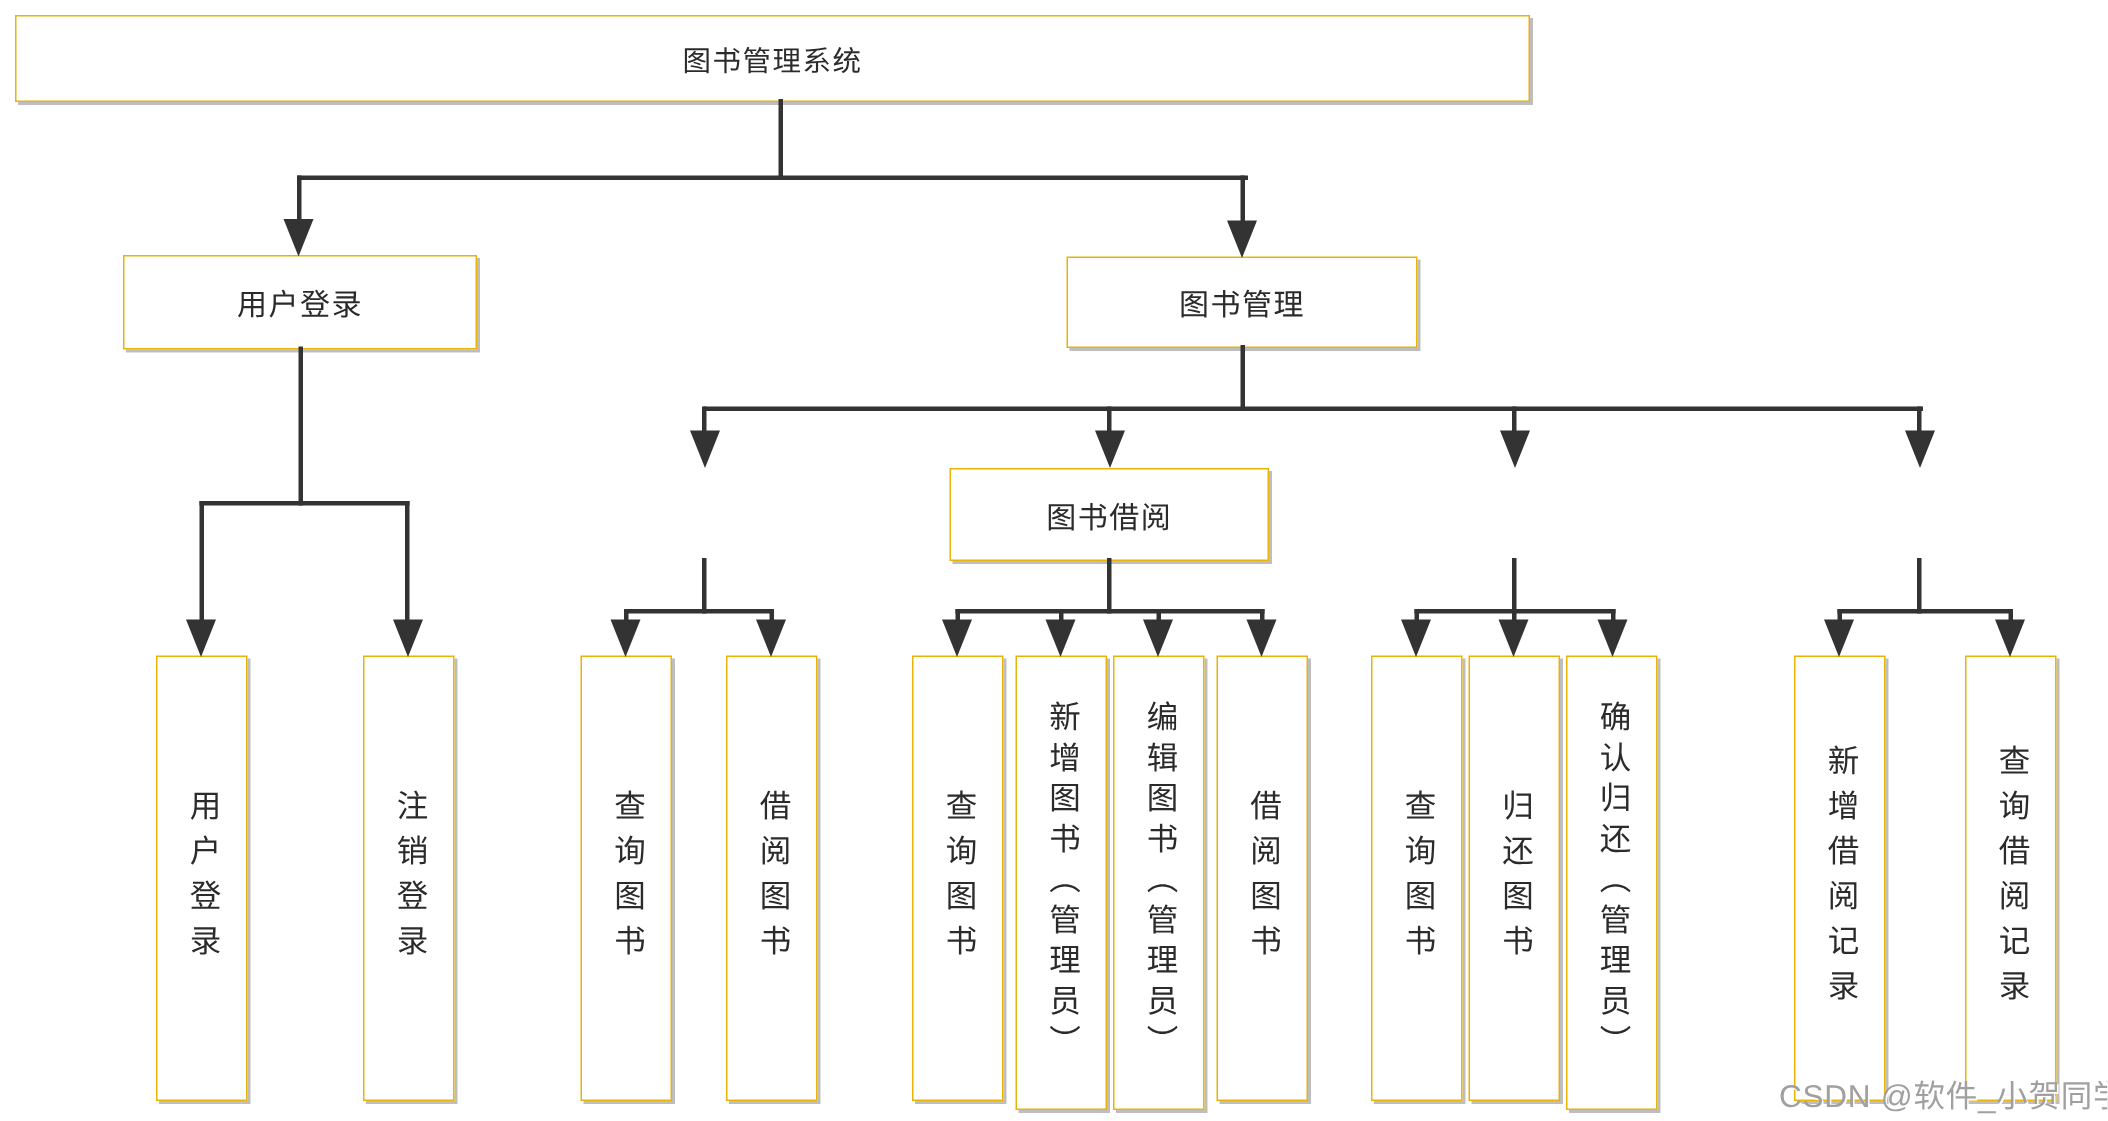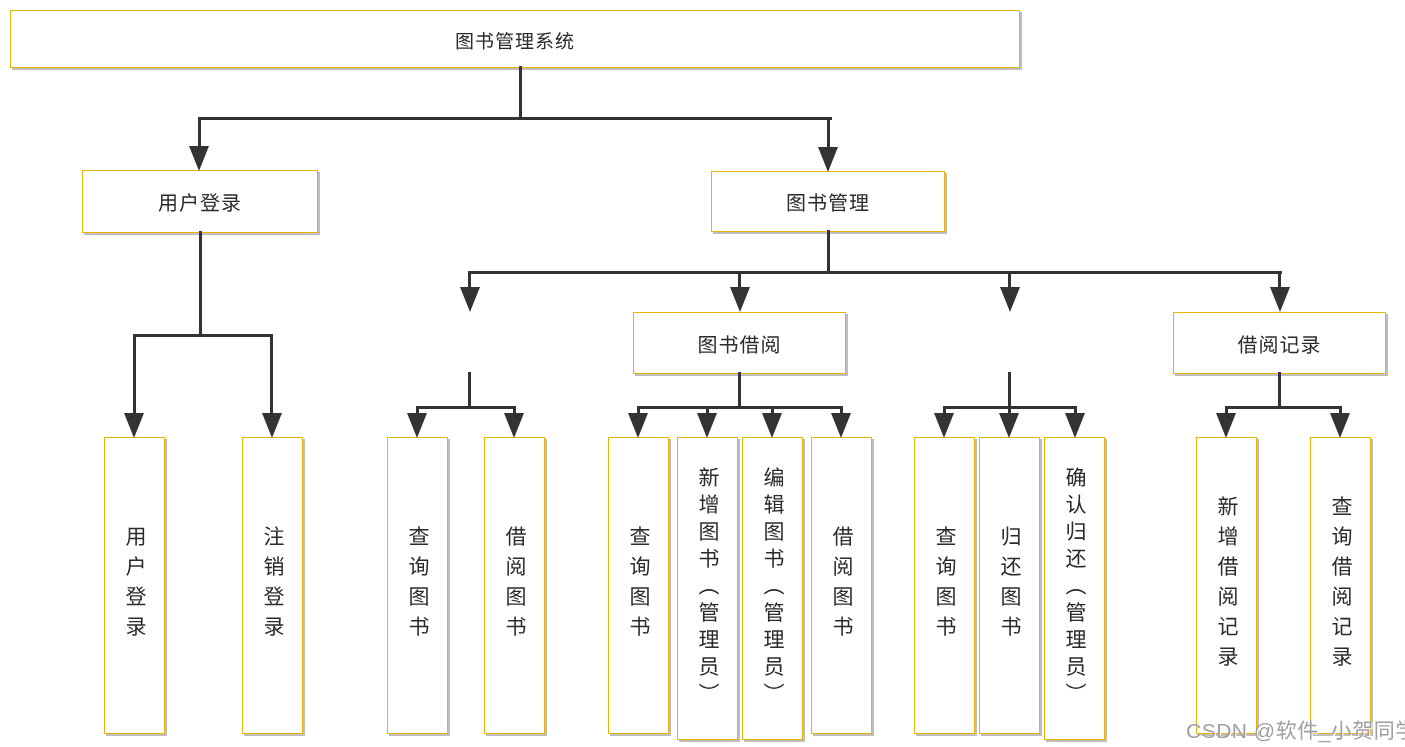--- a/index.html
+++ b/index.html
@@ -68,23 +68,20 @@
 
   <div class="box" id="b-l2-0">
     <span>用户登录</span>
   </div>
   <div class="box" id="b-l2-1">
     <span>图书管理</span>
   </div>
 
   <div class="box" id="b-l3-1">
     <span>图书借阅</span>
-  </div>
-  <div class="box" id="b-l3-3">
-    <span>借阅记录</span>
   </div>
 
   <div class="box leaf" id="b-leaf-0">
     <span class="v-text">用户登录</span>
   </div>
   <div class="box leaf" id="b-leaf-1">
     <span class="v-text">注销登录</span>
   </div>
   <div class="box leaf" id="b-leaf-2">
     <span class="v-text">查询图书</span>

